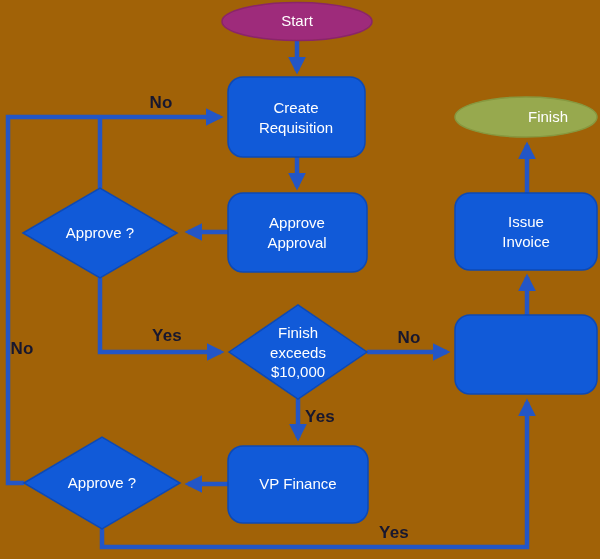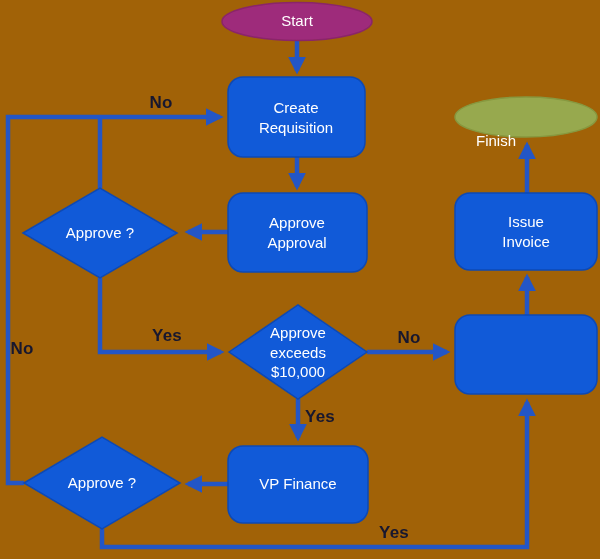--- a/index.html
+++ b/index.html
@@ -75,25 +75,25 @@
 
     <polygon points="23,233 100,188 177,233 100,278" fill="#115ad8" stroke="#0d49b5" stroke-width="1.5"></polygon>
     <polygon points="229,352 298,305 367,352 298,399" fill="#115ad8" stroke="#0d49b5" stroke-width="1.5"></polygon>
     <polygon points="24,483 102,437 180,483 102,529" fill="#115ad8" stroke="#0d49b5" stroke-width="1.5"></polygon>
   </svg>
 
   <div class="node-label" style="left:297px;top:21px;">Start</div>
   <div class="node-label mw95" style="left:296px;top:117px;">Create Requisition</div>
   <div class="node-label mw95" style="left:297px;top:232px;">Approve Approval</div>
   <div class="node-label mw70" style="left:100px;top:233px;">Approve ?</div>
-  <div class="node-label mw80" style="left:298px;top:352px;">Approve exceeds $10,000</div>
+  <div class="node-label mw80" style="left:298px;top:352px;">Finish exceeds $10,000</div>
   <div class="node-label mw78" style="left:298px;top:484px;">VP Finance</div>
   <div class="node-label mw70" style="left:102px;top:483px;">Approve ?</div>
   <div class="node-label mw70" style="left:526px;top:231px;">Issue Invoice</div>
-  <div class="node-label" style="left:496px;top:117px;margin-top:24px;">Finish</div>
+  <div class="node-label" style="left:548px;top:117px;">Finish</div>
 
   <div class="edge-label" style="left:161px;top:103px;">No</div>
   <div class="edge-label" style="left:22px;top:349px;">No</div>
   <div class="edge-label" style="left:167px;top:336px;">Yes</div>
   <div class="edge-label" style="left:409px;top:338px;">No</div>
   <div class="edge-label" style="left:320px;top:417px;">Yes</div>
   <div class="edge-label" style="left:394px;top:533px;">Yes</div>
 
 </div>
 

